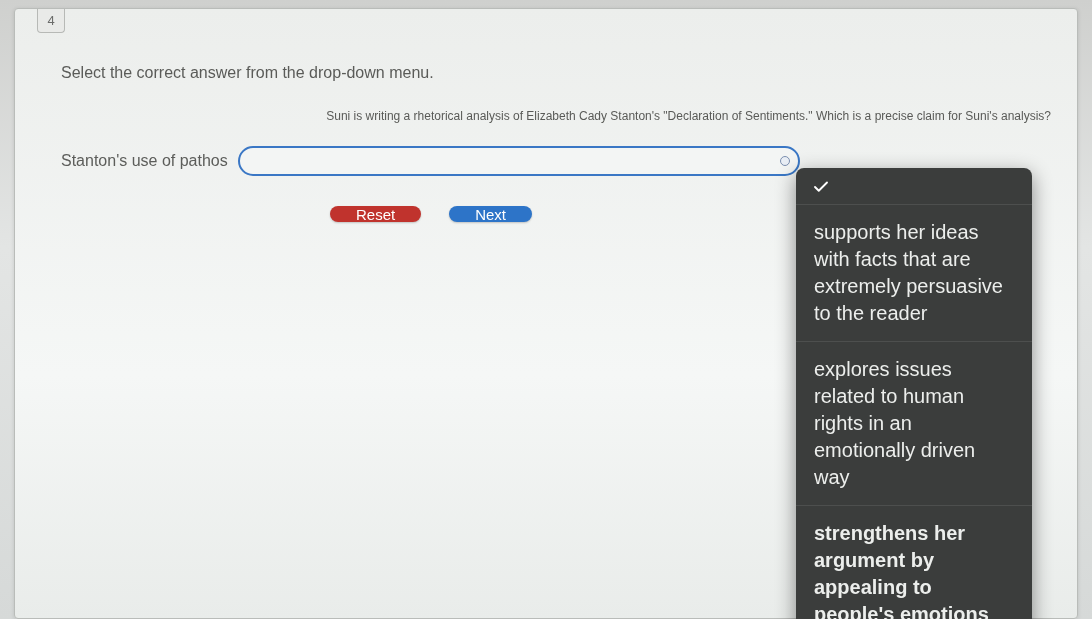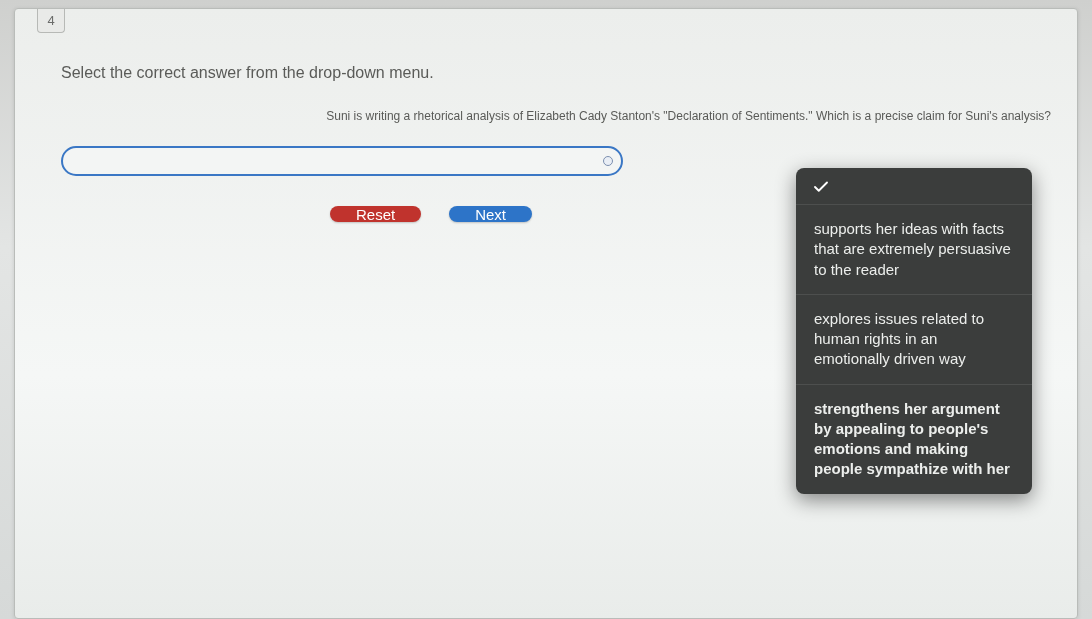--- a/index.html
+++ b/index.html
@@ -105,21 +105,21 @@
     width: 236px;
     background: #3b3d3c;
     border-radius: 8px;
     box-shadow: 0 6px 20px rgba(0,0,0,0.45);
     overflow: hidden;
     color: #eceeec;
     z-index: 50;
   }
   .dd-item {
     padding: 14px 18px;
-    font-size: 15px;
+    font-size: 20px;
     line-height: 1.35;
     border-bottom: 1px solid #4d4f4e;
     cursor: pointer;
   }
   .dd-item:last-child { border-bottom: none; font-weight: bold; }
   .dd-blank {
     padding: 10px 16px 8px 16px;
     border-bottom: 1px solid #4d4f4e;
     display: flex;
     align-items: center;
@@ -135,20 +135,21 @@
 
 <div class="page">
 
   <div class="qnum">4</div>
 
   <p class="instructions">Select the correct answer from the drop-down menu.</p>
 
   <p class="prompt">Suni is writing a rhetorical analysis of Elizabeth Cady Stanton's "Declaration of Sentiments." Which is a precise claim for Suni's analysis?</p>
 
   <div class="stem-row">
+    <span class="stem-label">Stanton's use of pathos</span>
     <div class="dd-field">
       <span></span>
       <span class="handle"></span>
     </div>
   </div>
 
   <div class="btn-row">
     <button class="btn btn-reset">Reset</button>
     <button class="btn btn-next">Next</button>
   </div>

